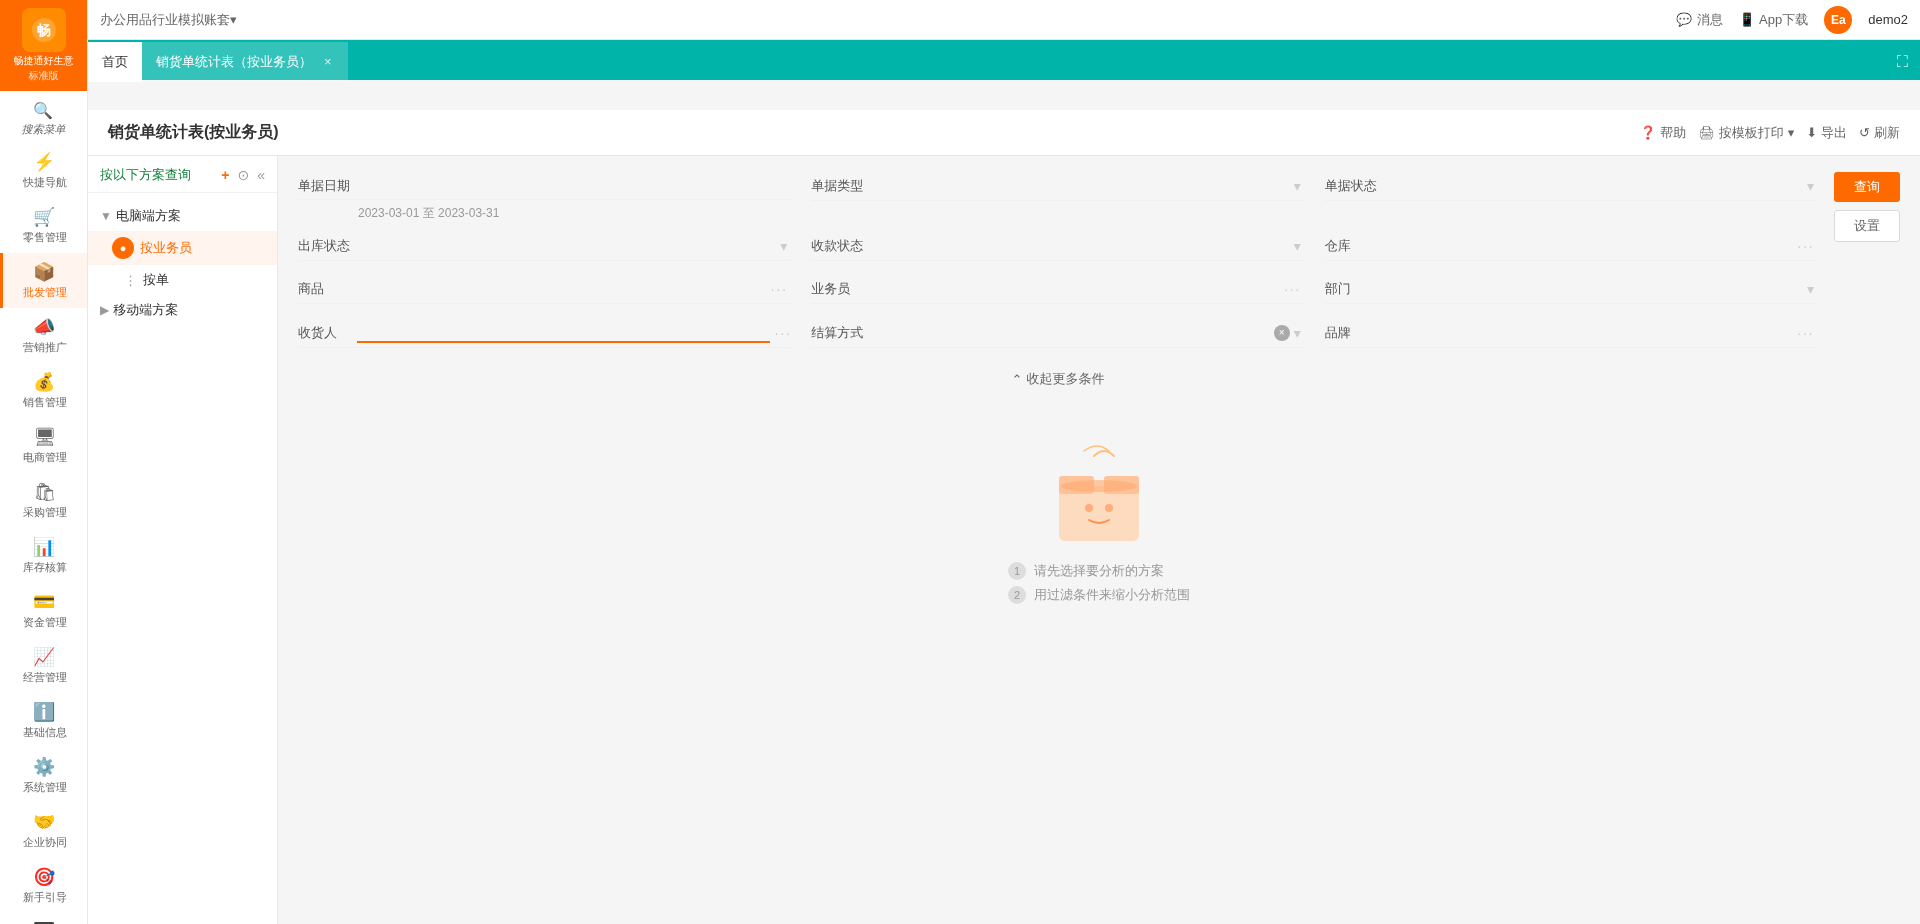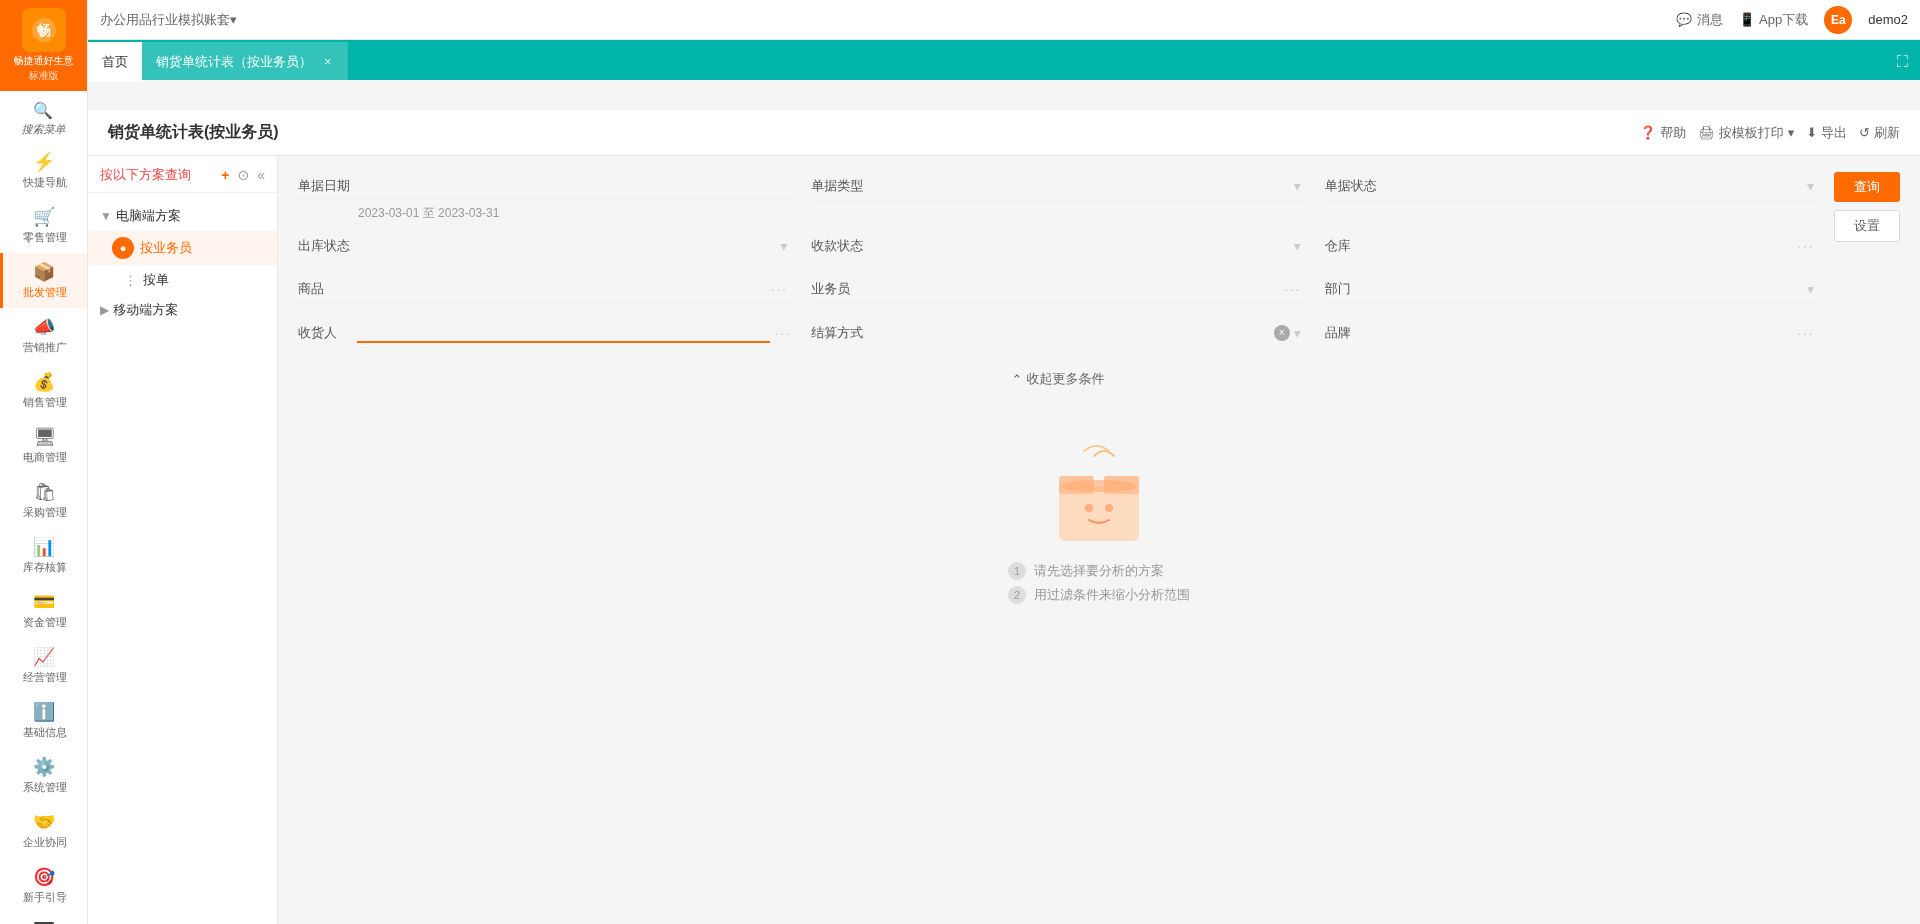--- a/index.html
+++ b/index.html
@@ -245,21 +245,21 @@
           <span>↺</span>
           <span>刷新</span>
         </div>
       </div>
     </div>
 
     <div class="content-area">
 
       <div class="left-panel">
         <div class="left-panel-header">
-          <span style="font-size:13px;color:#ef4444;">按以下方案查询</span>
+          <span style="font-size:13px;color:#15803d;">按以下方案查询</span>
           <div class="left-panel-header-icons">
             <span class="left-panel-header-icon" style="color:#ff6a00;font-weight:bold;">+</span>
             <span class="left-panel-header-icon">⊙</span>
             <span class="left-panel-header-icon">«</span>
           </div>
         </div>
         <div class="left-panel-tree">
 
           <div class="tree-group tree-item level1">
             <span class="tree-item-arrow">▼</span>

